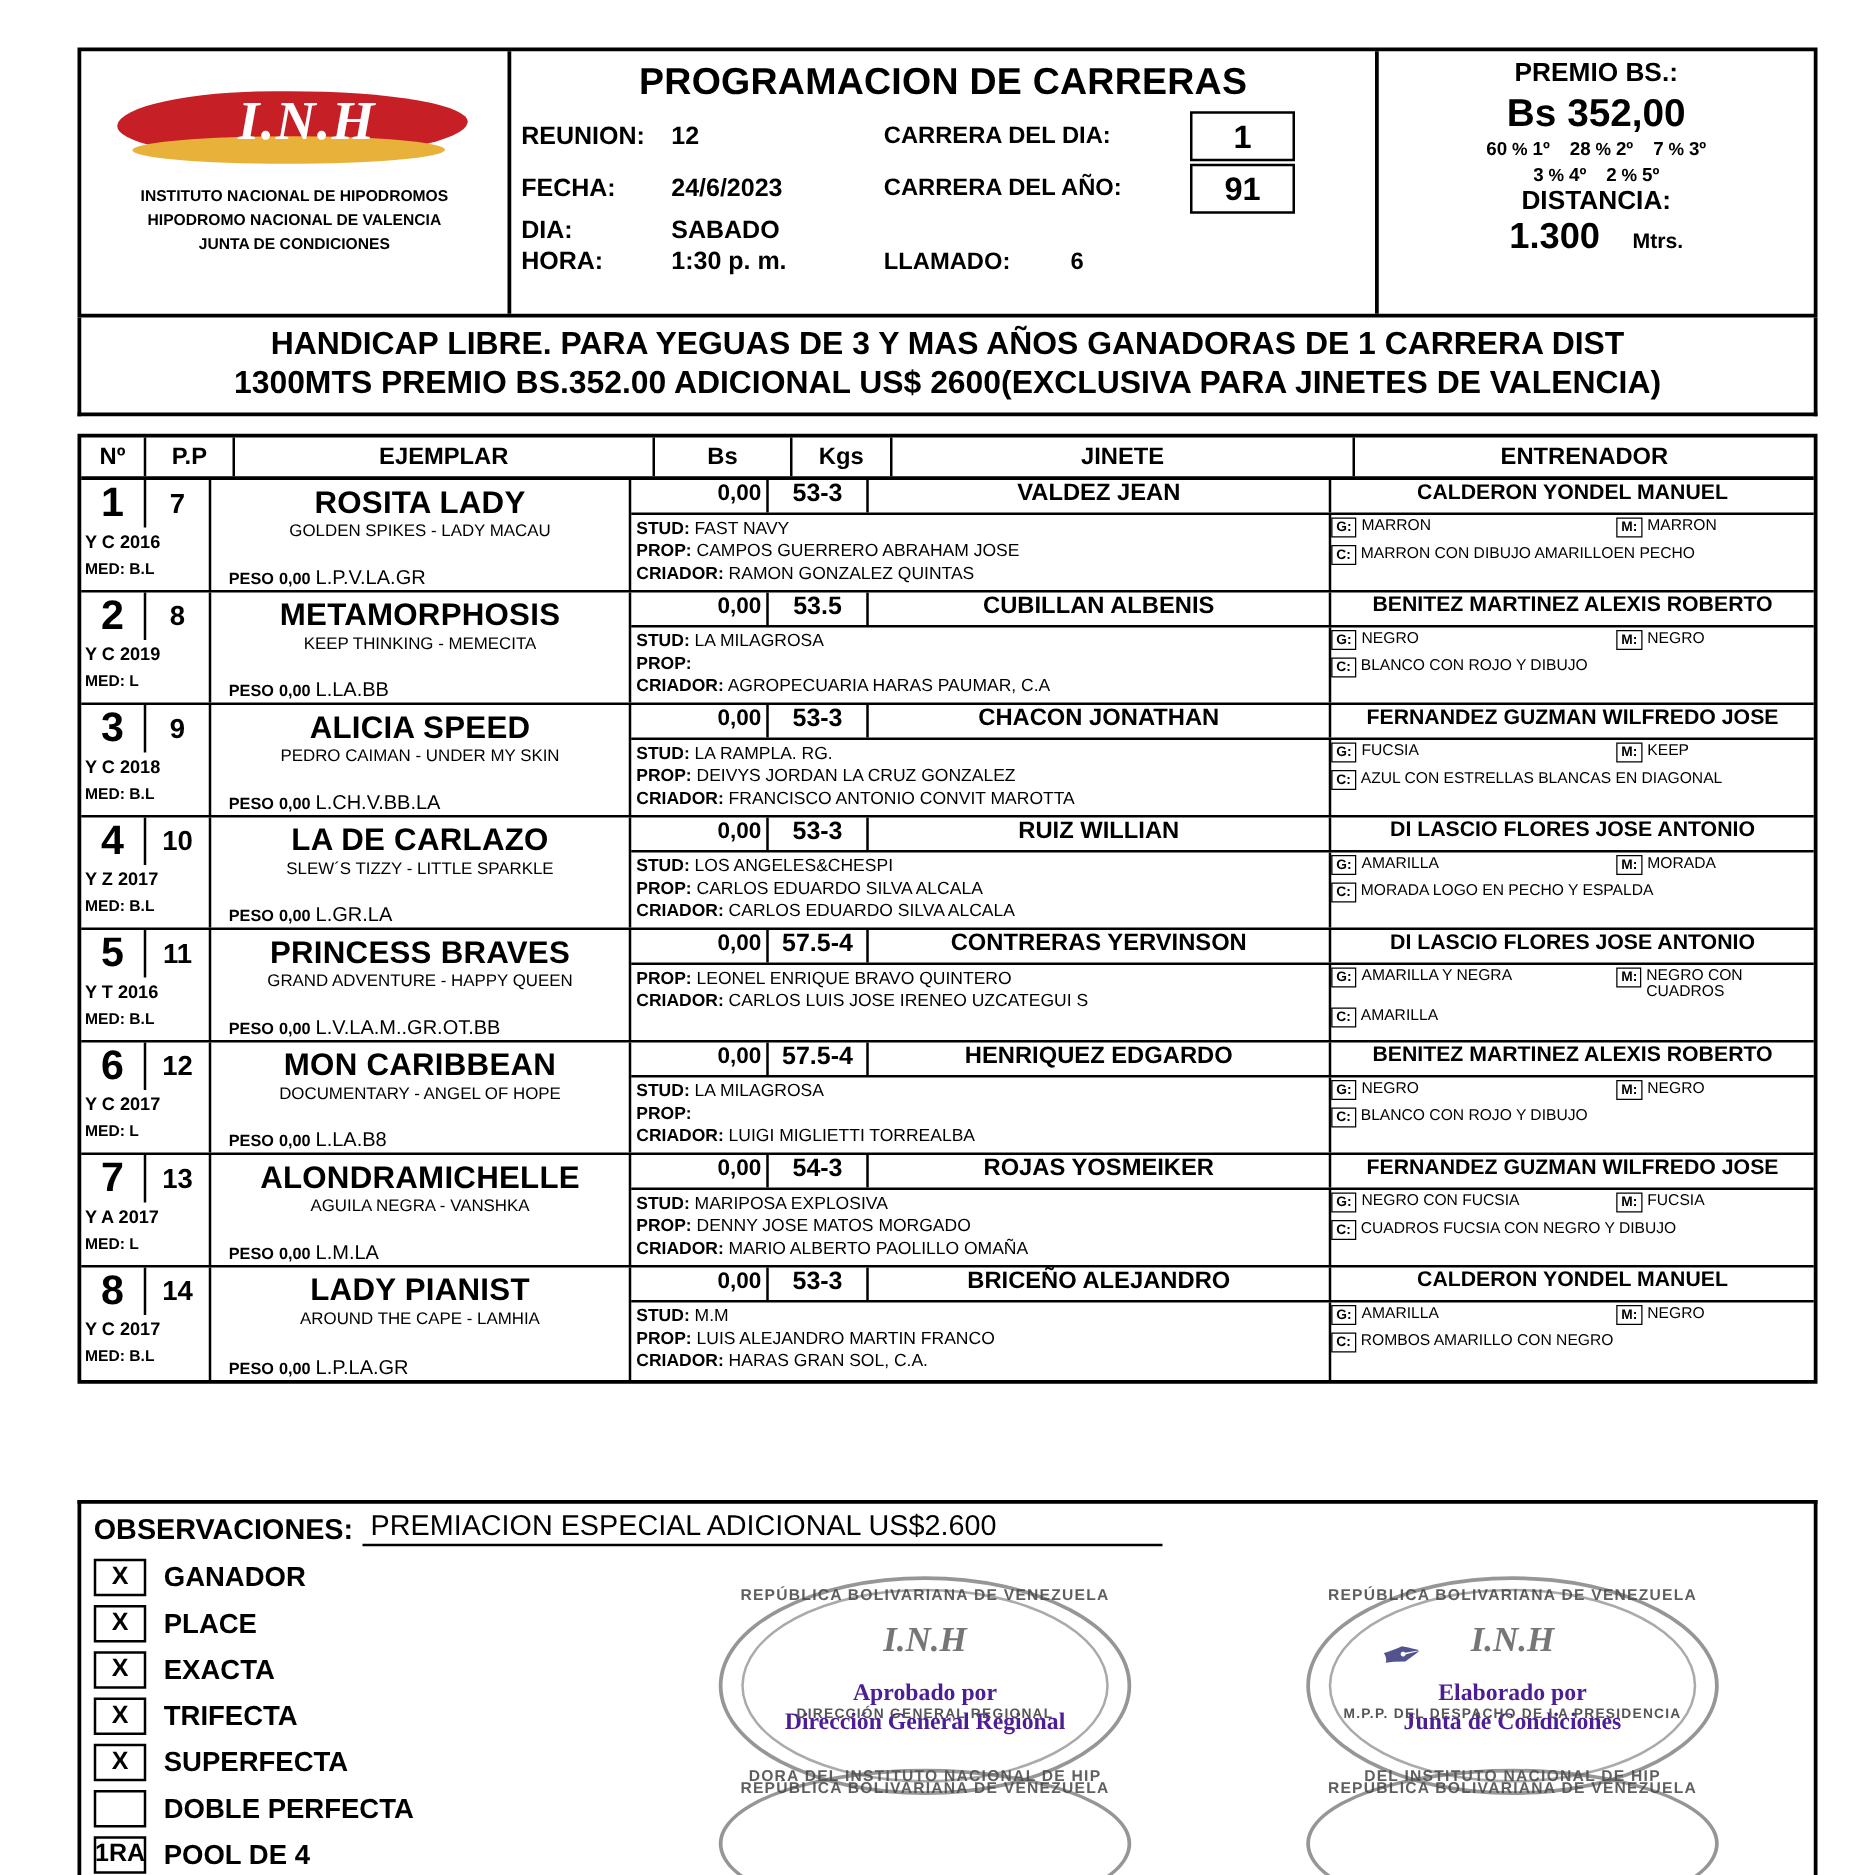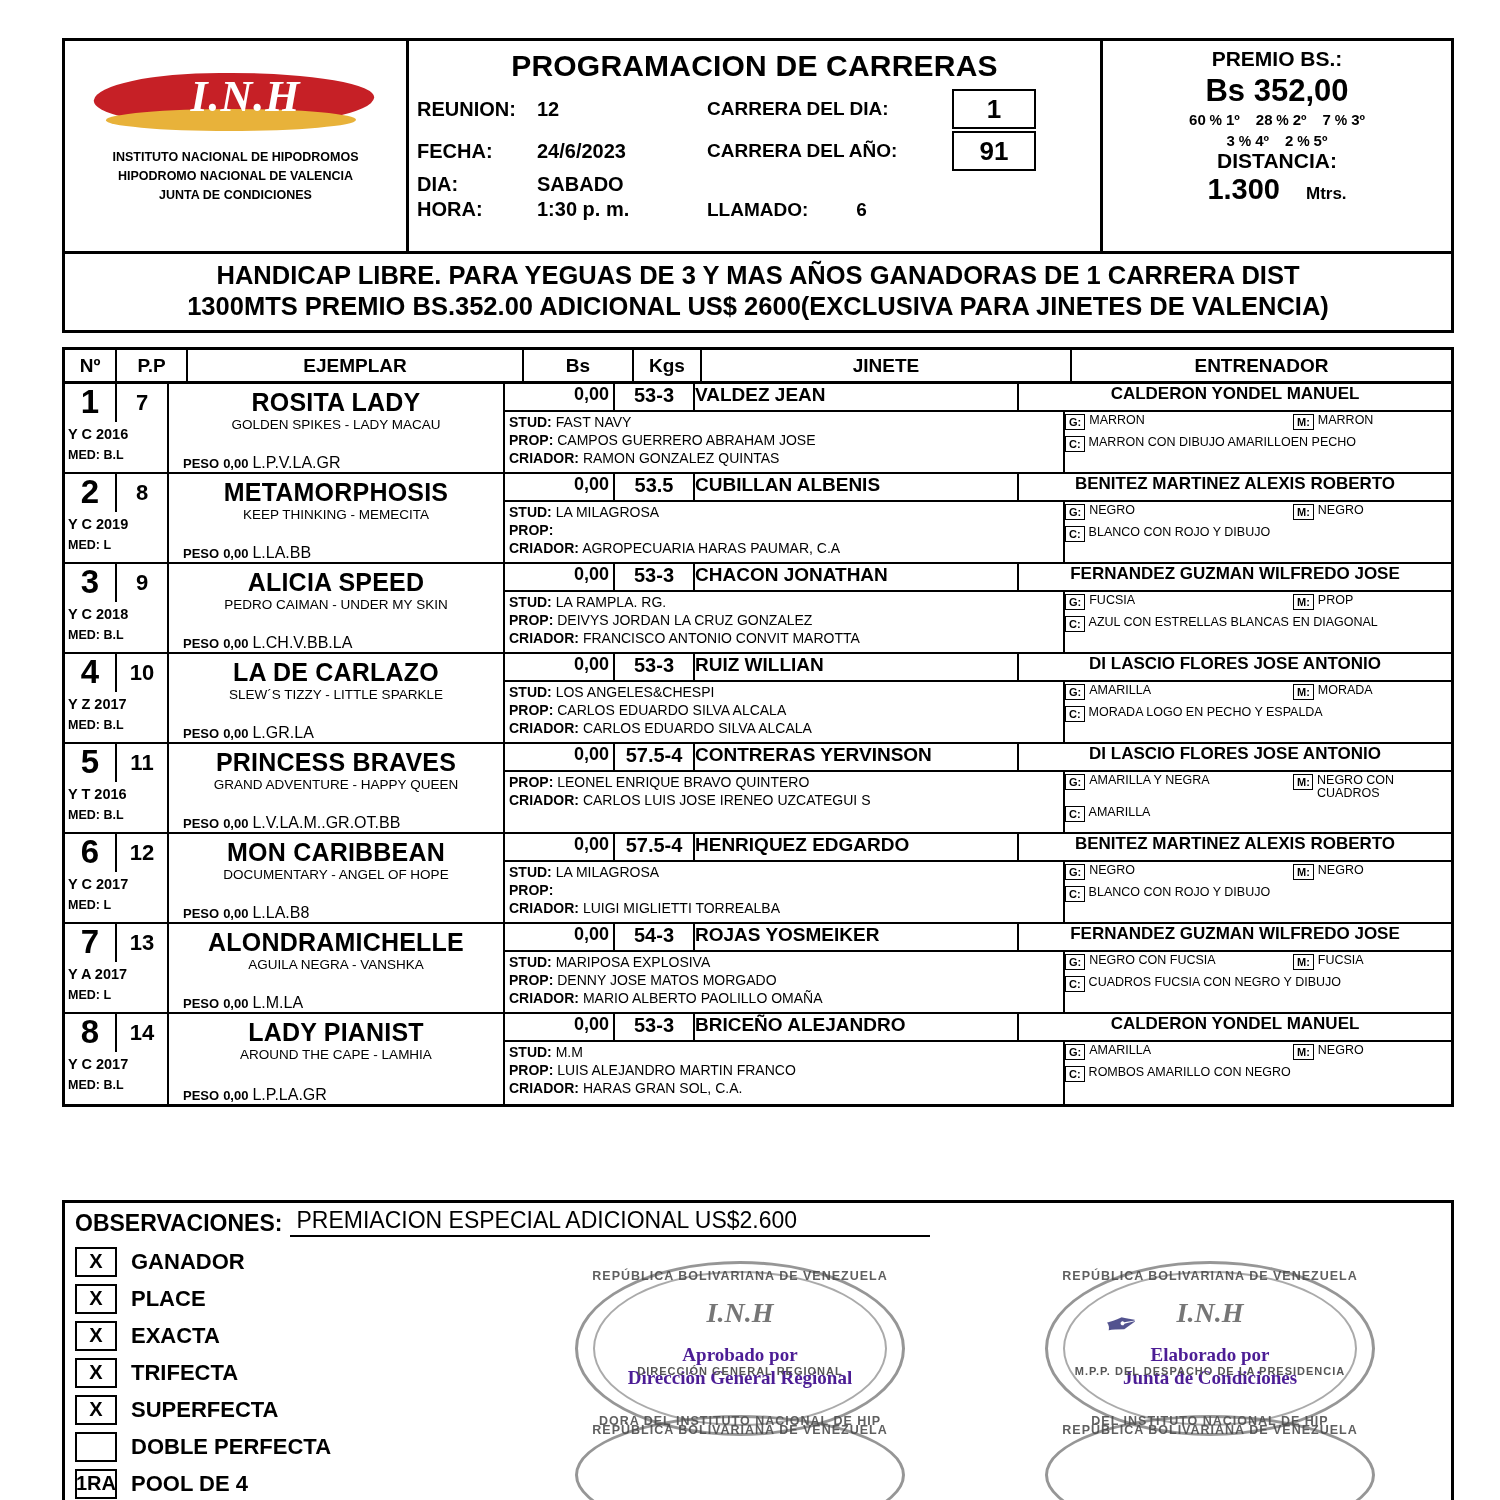--- a/index.html
+++ b/index.html
@@ -58,21 +58,21 @@
   .cond div { font-size:25.5px; font-weight:bold; line-height:31px; }
 
   
   .tbl { border:3px solid #000; border-top:none; margin-top:14px; }
   .thead { display:flex; height:34px; border-bottom:3px solid #000; }
   .thead > div { display:flex; align-items:center; justify-content:center; font-size:19px; font-weight:bold; border-right:2px solid #000; }
   .c-no { width:52px; }
   .c-pp { width:71px; }
   .c-ej { width:336px; }
   .c-bs { width:110px; }
-  .c-kg { width:68px; }
+  .c-kg { width:80px; }
   .c-ji { width:370px; }
   .c-en { flex:1; border-right:none !important; }
 
   .row { display:flex; border-bottom:2px solid #000; height:90px; }
   .row:last-child { border-bottom:none; }
 
   .leftblock { width:104px; border-right:2px solid #000; display:flex; flex-direction:column; }
   .lb-top { display:flex; height:38px; }
   .lb-no { width:52px; border-right:2px solid #000; font-size:33px; font-weight:bold; text-align:center; line-height:36px; }
   .lb-pp { width:50px; font-size:22px; font-weight:bold; text-align:center; line-height:38px; }
@@ -83,21 +83,21 @@
   .ej-name { text-align:center; font-size:25px; font-weight:bold; line-height:29px; padding-top:4px; letter-spacing:0.2px; }
   .ej-ped { text-align:center; font-size:13.5px; line-height:16px; }
   .ej-bottom { margin-top:auto; display:flex; align-items:baseline; font-size:13px; font-weight:bold; padding-left:14px; gap:4px; }
   .ej-bottom .peso-val { font-size:13px; font-weight:bold; }
   .ej-bottom .ap { font-size:16px; font-weight:normal; margin-left:0; }
 
   .midblock { flex:1; display:flex; flex-direction:column; }
   .mid-top { display:flex; height:26px; }
   .mt-bs { width:110px; border-right:2px solid #000; text-align:right; padding-right:4px; font-size:18px; font-weight:bold; }
   .mt-kg { width:80px; border-right:2px solid #000; text-align:center; font-size:20px; font-weight:bold; }
-  .mt-ji { width:324px; border-right:2px solid #000; font-size:19px; font-weight:bold; }
+  .mt-ji { width:370px; border-right:2px solid #000; text-align:center; font-size:19px; font-weight:bold; }
   .mt-en { flex:1; text-align:center; font-size:17px; font-weight:bold; }
 
   .mid-bot { flex:1; display:flex; border-top:2px solid #000; }
   .mb-left { width:560px; border-right:2px solid #000; padding:1px 0 0 4px; }
   .mb-line { font-size:14px; line-height:18px; }
   .mb-line b { font-weight:bold; }
   .mb-right { flex:1; position:relative; padding-top:2px; }
   .c-line { display:flex; align-items:flex-start; margin-bottom:2px; }
   .c-tag { border:1.5px solid #000; font-size:11px; font-weight:bold; padding:0 3px; margin-right:4px; line-height:14px; min-width:18px; text-align:center; }
   .c-txt { font-size:12.5px; line-height:13px; }
@@ -378,21 +378,21 @@
           <div class="gm-wrap">
             <div class="gm-g">
               <div class="c-line">
                 <span class="c-tag">G:</span>
                 <span class="c-txt">FUCSIA</span>
               </div>
             </div>
             <div class="gm-m">
               <div class="c-line">
                 <span class="c-tag">M:</span>
-                <span class="c-txt">PROP</span>
+                <span class="c-txt">KEEP</span>
               </div>
             </div>
           </div>
           <div class="c-line" style="margin-top:4px;">
             <span class="c-tag">C:</span>
             <span class="c-txt">AZUL CON ESTRELLAS BLANCAS EN DIAGONAL</span>
           </div>
         </div>
       </div>
     </div>

